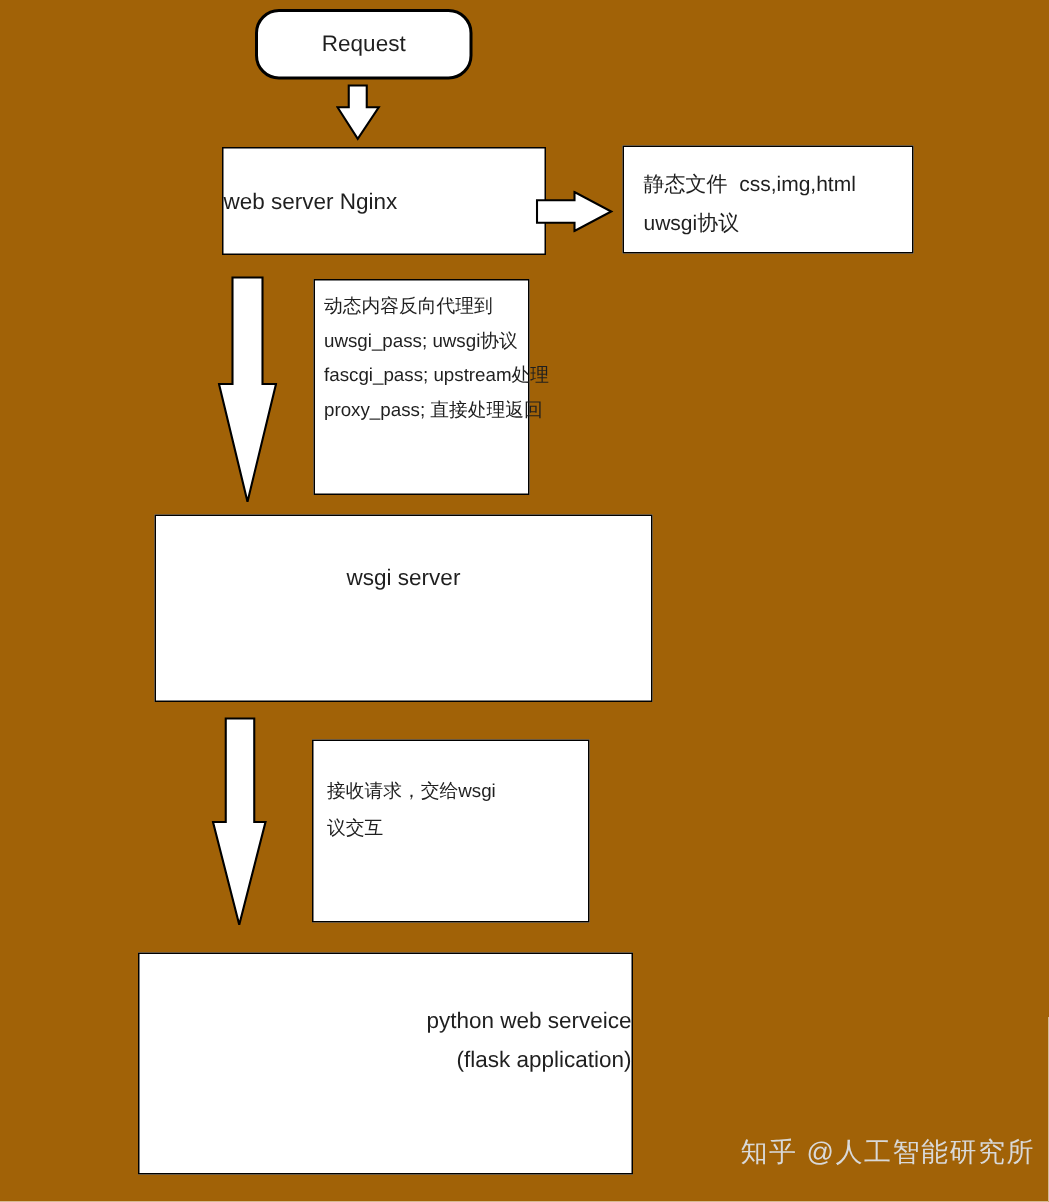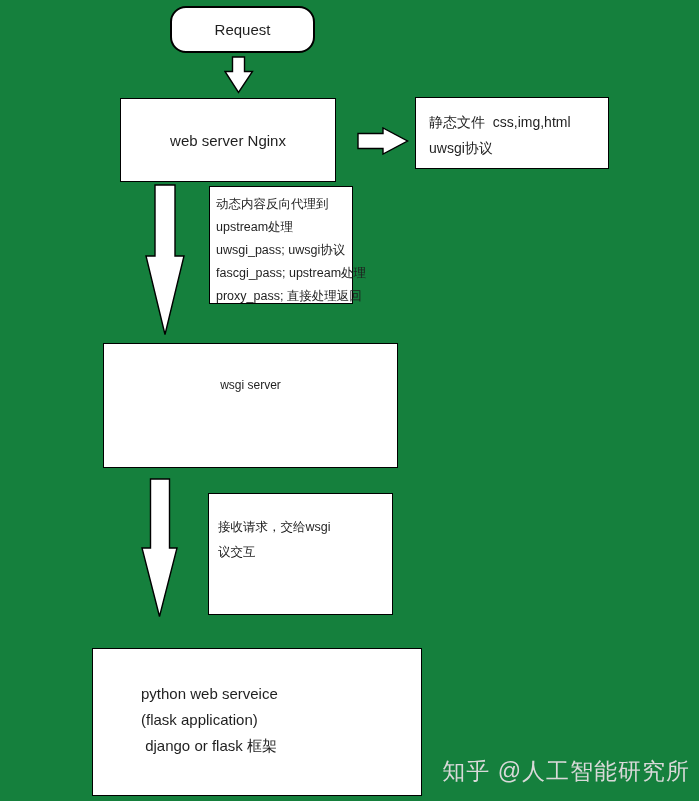--- a/index.html
+++ b/index.html
@@ -3,21 +3,21 @@
 <meta charset="utf-8">
 <style>
   * { margin: 0; padding: 0; box-sizing: border-box; }
   html, body { background: #ffffff; }
   body { font-family: "Liberation Sans", "DejaVu Sans", sans-serif; }
 
   .canvas {
     position: relative;
     width: 699px;
     height: 801px;
-    background: #15803d;
+    background: #a16207;
     overflow: hidden;
     color: #1f1f1f;
   }
 
   .box {
     position: absolute;
     border: 1px solid #000000;
     background: #ffffff;
   }
 
@@ -27,78 +27,79 @@
   .request-box {
     left: 170px; top: 6px; width: 145px; height: 47px;
     border-radius: 16px;
     border-width: 2px;
     display: flex; align-items: center; justify-content: center;
     font-size: 15px;
   }
 
   
   .nginx-box {
-    left: 120px; top: 98px; width: 216px; height: 84px;
-    display: flex; align-items: center; justify-content: center;
+    left: 148px; top: 98px; width: 216px; height: 72px;
+    display: flex; align-items: center; 
     font-size: 15px;
   }
 
   
   .static-box {
     left: 415px; top: 97px; width: 194px; height: 72px;
     padding: 11px 16px 0 13px;
     font-size: 14px;
     line-height: 26px;
   }
 
   
   .proxy-note-box {
-    left: 209px; top: 186px; width: 144px; height: 118px;
+    left: 209px; top: 186px; width: 144px; height: 144px;
     padding: 6px 2px 0 6px;
     font-size: 12.5px;
     line-height: 23px;
   }
 
   
   .wsgi-box {
-    left: 103px; top: 343px; width: 295px; height: 125px;
+    left: 103px; top: 343px; width: 332px; height: 125px;
     padding-top: 25px;
     text-align: center;
-    font-size: 12px;
+    font-size: 15px;
     line-height: 33px;
   }
 
   
   .wsgi-note-box {
     left: 208px; top: 493px; width: 185px; height: 122px;
     padding: 21px 2px 12px 9px;
     font-size: 12.5px;
     line-height: 25px;
   }
 
   
   .python-box {
-    left: 92px; top: 648px; width: 330px; height: 148px;
+    left: 92px; top: 635px; width: 330px; height: 148px;
     padding: 32px 0 0 48px;
     font-size: 15px;
     line-height: 26px;
+    text-align: right;
   }
 
   .arrow { position: absolute; display: block; }
   .arrow polygon { fill: #ffffff; stroke: #000000; stroke-width: 1.4; stroke-linejoin: miter; }
 
   .arrow-down-small { left: 224px; top: 56px; }
   .arrow-right      { left: 357px; top: 127px; }
   .arrow-down-long-1 { left: 145px; top: 184px; }
   .arrow-down-long-2 { left: 141px; top: 478px; }
 
   .watermark {
     position: absolute;
     right: 9px; top: 756px;
-    font-size: 23px;
+    font-size: 18px;
     letter-spacing: 1px;
     color: #d9d9d9;
     white-space: pre;
   }
 </style>
 </head>
 <body>
 
 <div class="canvas">
 
@@ -122,21 +123,20 @@
     <div class="line">静态文件  css,img,html</div>
     <div class="line">uwsgi协议</div>
   </div>
 
   <svg class="arrow arrow-down-long-1" width="40" height="152" viewBox="0 0 40 152">
     <polygon points="10,1 30,1 30,72 39,72 20,150.5 1,72 10,72"></polygon>
   </svg>
 
   <div class="box proxy-note-box">
     <div class="line">动态内容反向代理到</div>
-    <div class="line">upstream处理</div>
     <div class="line">uwsgi_pass; uwsgi协议</div>
     <div class="line">fascgi_pass; upstream处理</div>
     <div class="line">proxy_pass; 直接处理返回</div>
   </div>
 
   <div class="box wsgi-box">
     <div class="line">wsgi server</div>
   </div>
 
   <svg class="arrow arrow-down-long-2" width="37" height="140" viewBox="0 0 37 140">
@@ -144,18 +144,17 @@
   </svg>
 
   <div class="box wsgi-note-box">
     <div class="line">接收请求，交给wsgi</div>
     <div class="line">议交互</div>
   </div>
 
   <div class="box python-box">
     <div class="line">python web serveice</div>
     <div class="line">(flask application)</div>
-    <div class="line"> django or flask 框架</div>
   </div>
 
   <div class="watermark">知乎 @人工智能研究所</div>
 
 </div>
 
 </body></html>

